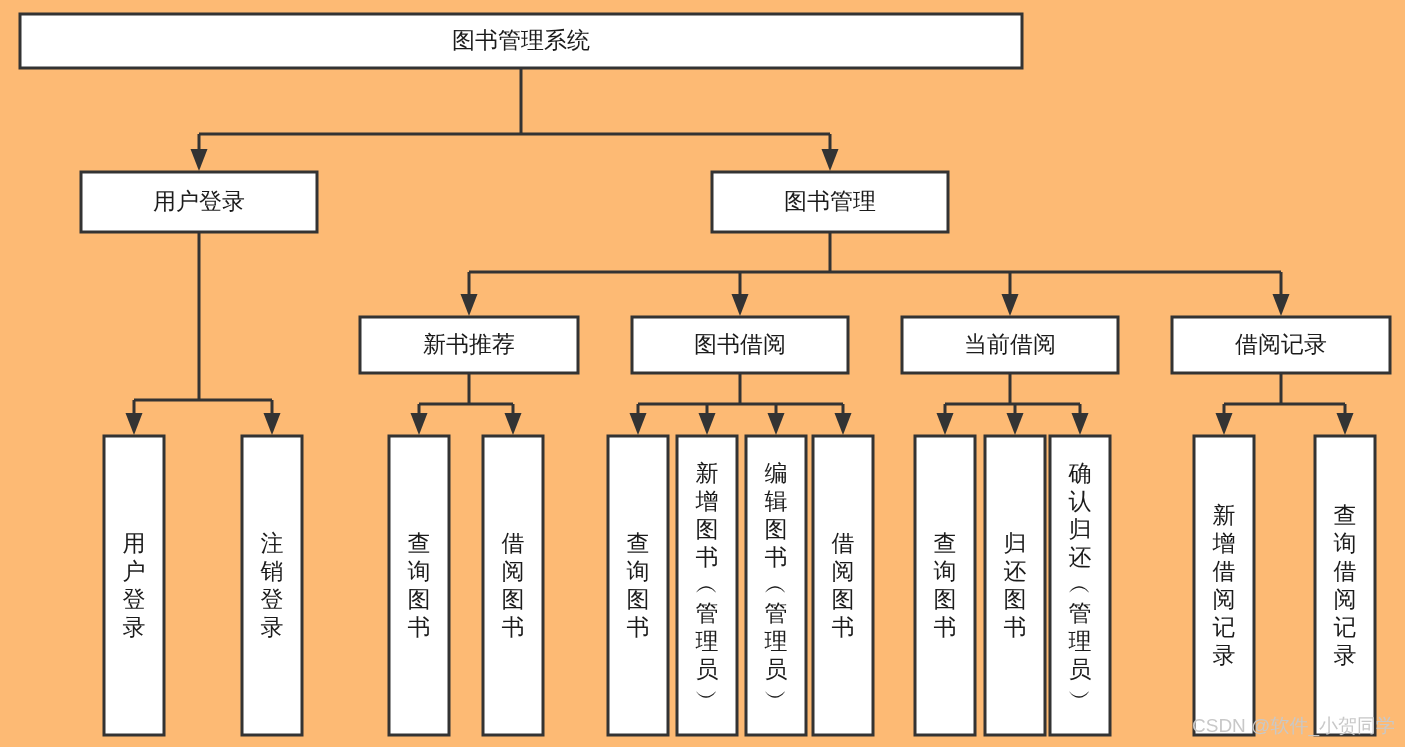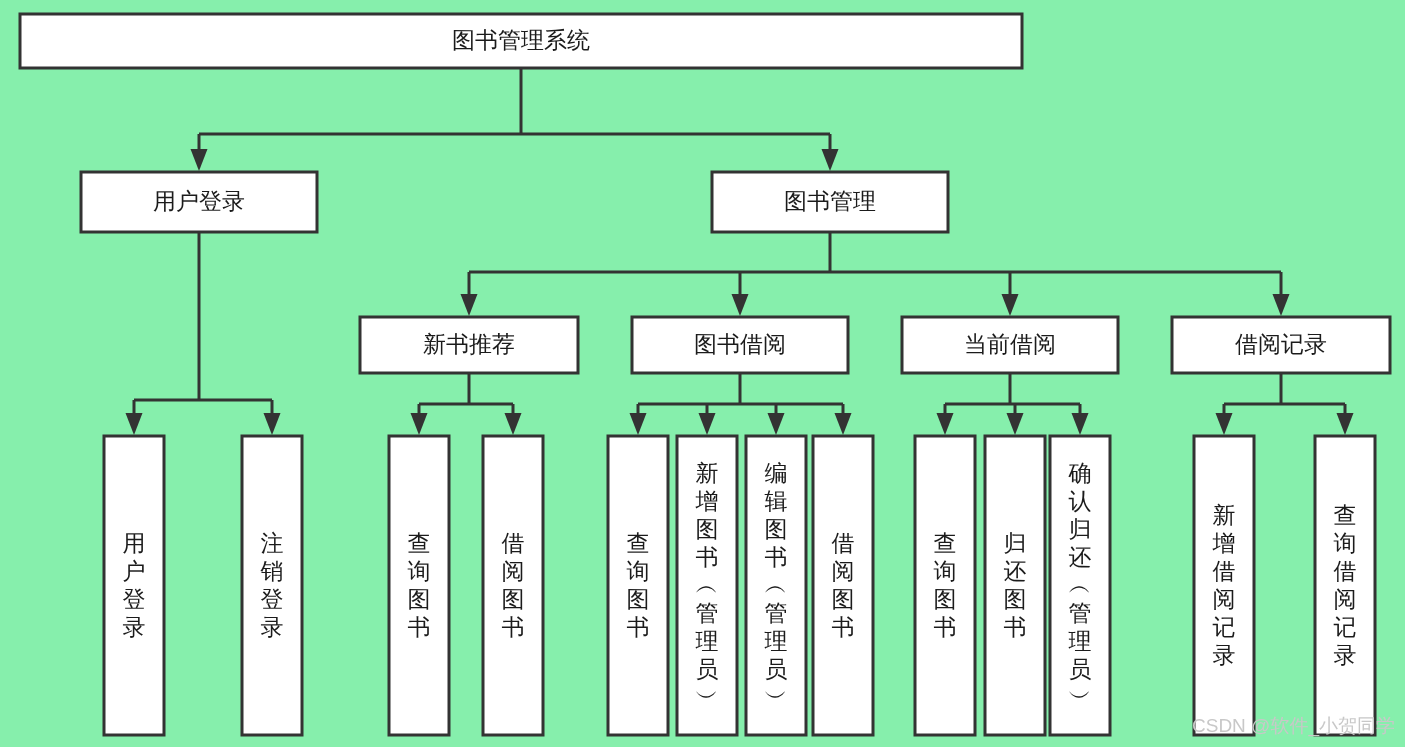--- a/index.html
+++ b/index.html
@@ -11,21 +11,21 @@
   body {
     width: 1405px;
     height: 747px;
     font-family: "Liberation Sans", "DejaVu Sans", sans-serif;
     overflow: hidden;
   }
   #diagram-root {
     position: relative;
     width: 1405px;
     height: 747px;
-    background: #86efac;
+    background: #fdba74;
   }
   svg.diagram-canvas {
     display: block;
     width: 1405px;
     height: 747px;
   }
   .node-box {
     fill: #ffffff;
     stroke: #333333;
     stroke-width: 3;

